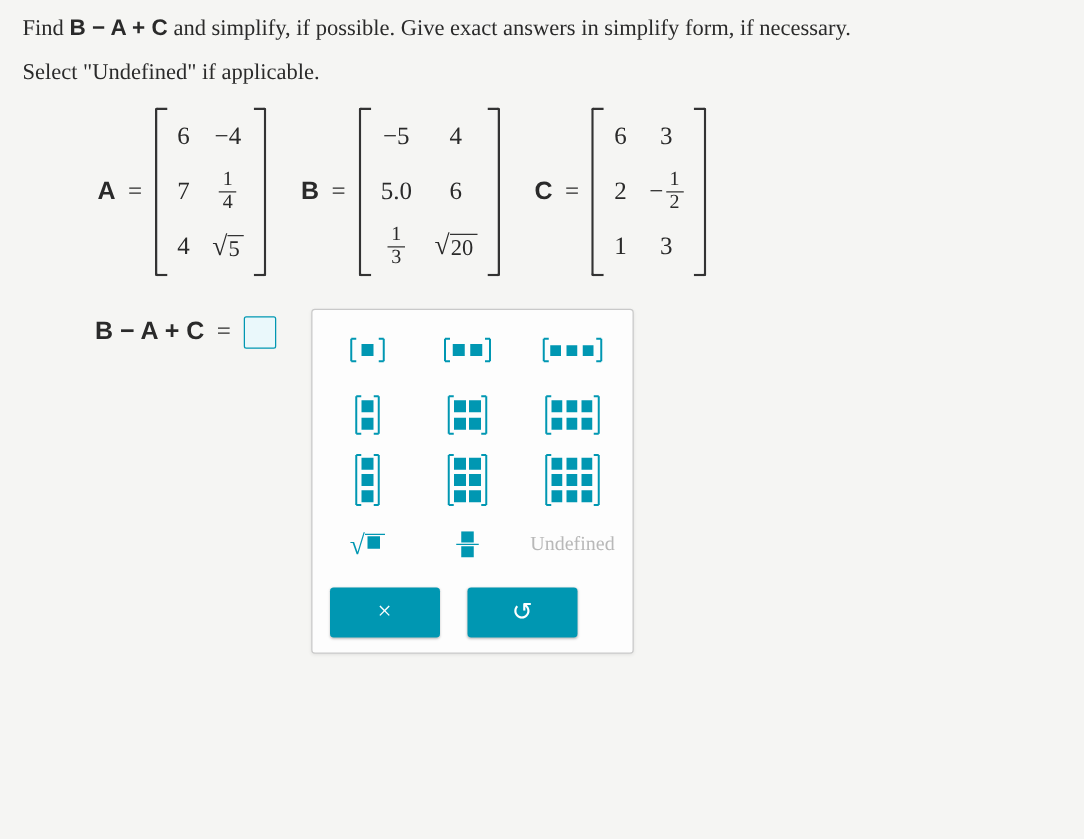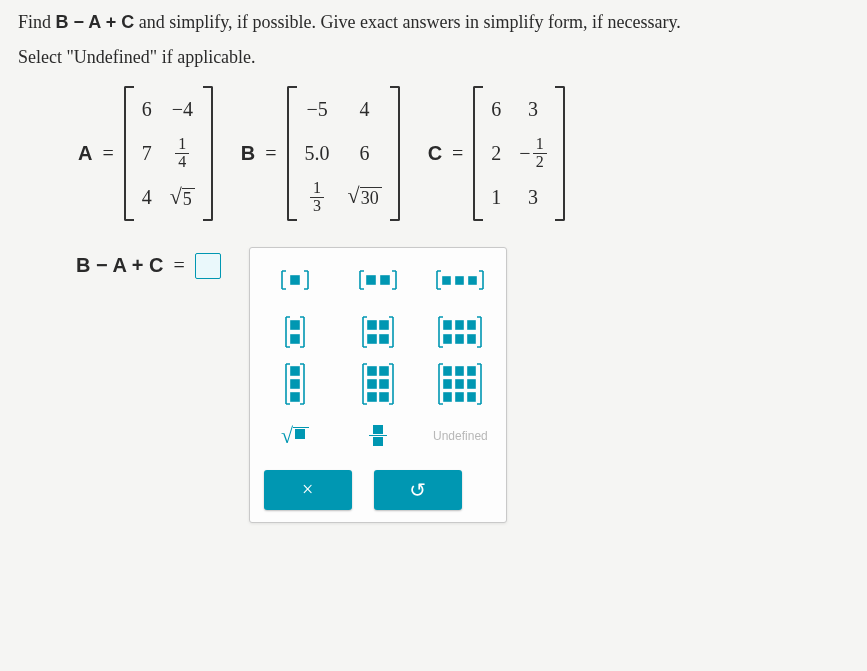--- a/index.html
+++ b/index.html
@@ -85,21 +85,21 @@
     }
     .pbtn {
       display:flex; align-items:center; justify-content:center;
       height: 36px;
       color: #0097b2;
       font-size: 16px;
       cursor: pointer;
       user-select:none;
     }
     .pbtn svg { display:block; }
-    .undef { color:#b8b8b8; font-size:12px; font-family: Liberation Sans, sans-serif;}
+    .undef { color:#b8b8b8; font-size:16px; font-family: Liberation Serif, serif;}
     .action-row { display:flex; gap: 22px; justify-content:flex-start; margin-top:6px;}
     .action-btn {
       width: 88px; height: 40px;
       border-radius: 3px;
       display:flex; align-items:center; justify-content:center;
       font-size: 20px; color:#fff;
       cursor:pointer;
       box-shadow: 0 1px 2px rgba(0,0,0,0.25);
     }
     .action-x { background:#0097b2; }
@@ -158,21 +158,21 @@
           <div class="cell">6</div>
           <div class="cell">
             <span class="frac">
               <span class="num">1</span>
               <span class="den">3</span>
             </span>
           </div>
           <div class="cell">
             <span class="sqrt">
               <span class="radical">√</span>
-              <span class="radicand">30</span>
+              <span class="radicand">20</span>
             </span>
           </div>
         </div>
       <div class="bracket right"></div>
     </div>
   </div>
 
   <div class="matrix-eq">
     <span class="math-var">C</span>
     <span class="eq-sym">=</span>

